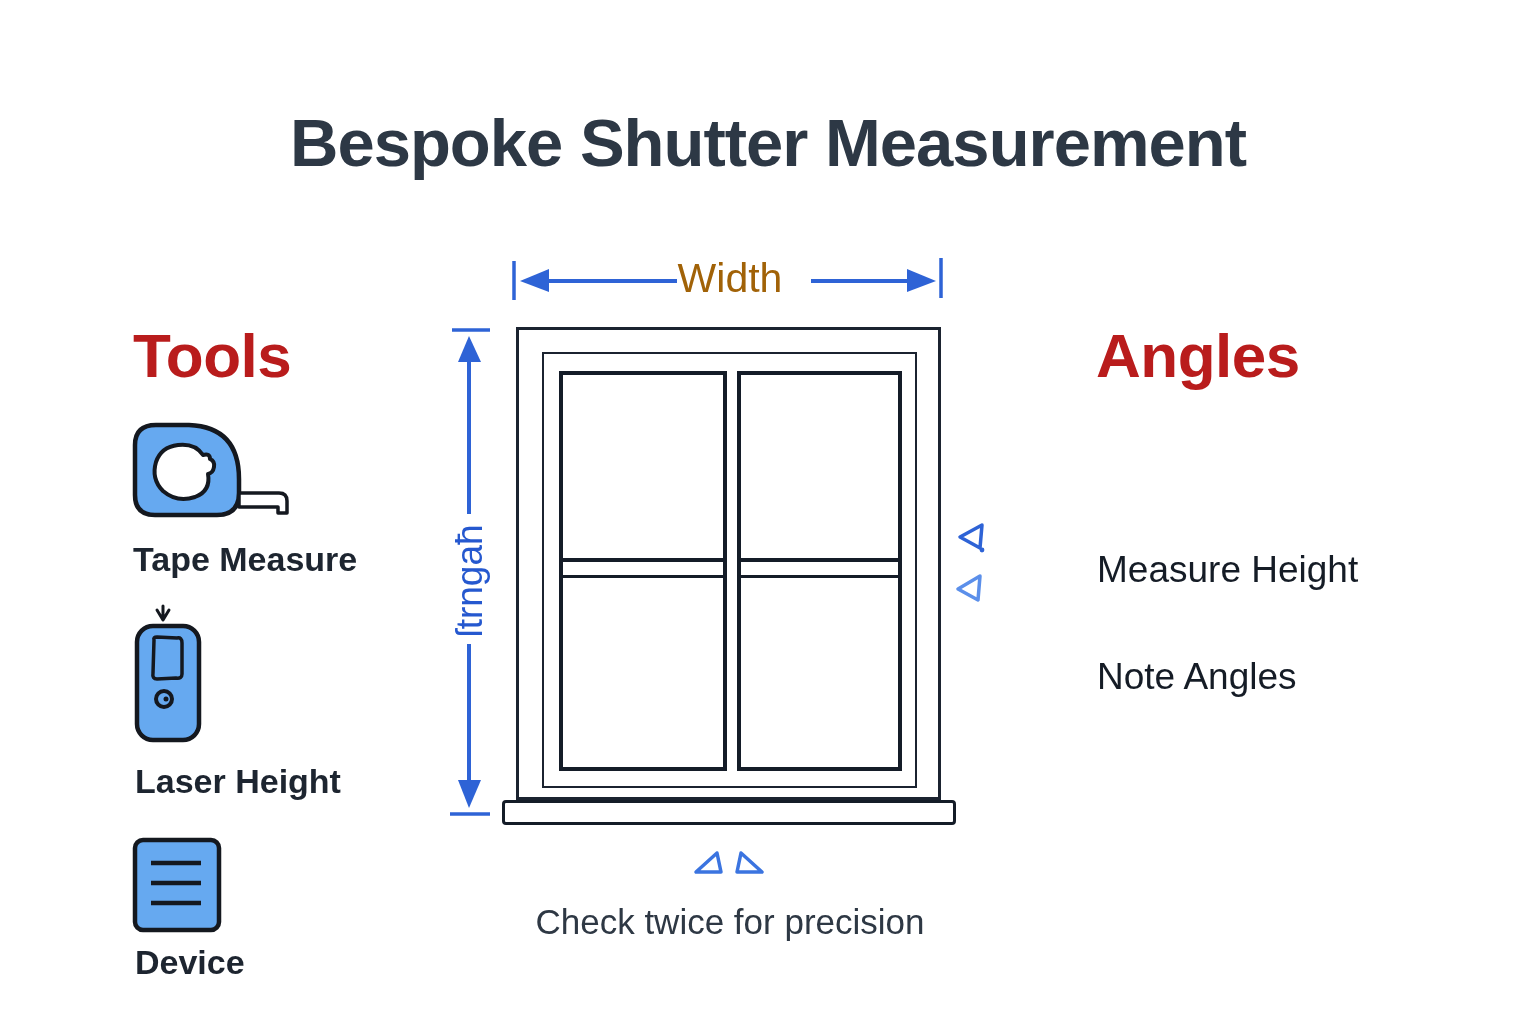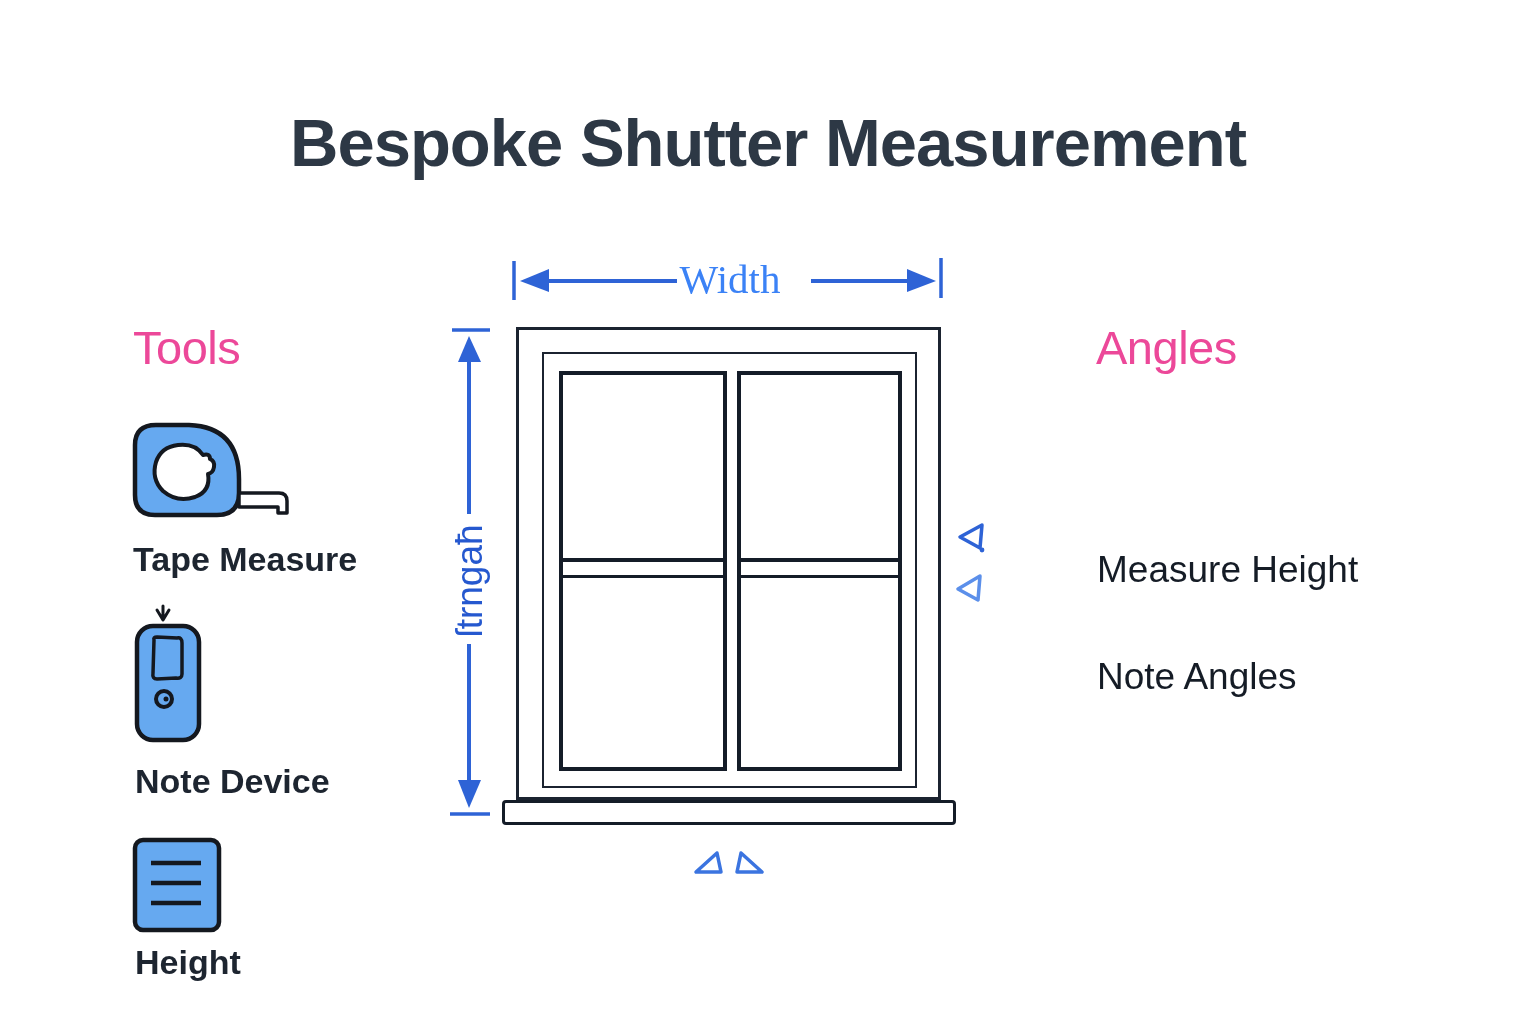--- a/index.html
+++ b/index.html
@@ -6,33 +6,33 @@
   .canvas{
     position:relative;width:1536px;height:1024px;background:#ffffff;overflow:hidden;
     font-family:"Liberation Sans","DejaVu Sans",sans-serif;color:#222b36;
   }
   
   .page-title{
     position:absolute;left:0;top:104px;width:1536px;text-align:center;
     font-size:67px;font-weight:700;letter-spacing:-1px;color:#2d3845;
   }
   .col-heading{
-    position:absolute;font-size:47px;font-weight:400;color:#ec4899;letter-spacing:-0.5px;
+    position:absolute;font-size:62px;font-weight:700;color:#b91c1c;letter-spacing:-0.5px;
   }
   .tools-heading{left:133px;top:320px;}
   .steps-heading{left:1096px;top:320px;}
   .tool-label{position:absolute;font-size:34px;font-weight:700;color:#1d2530;}
   .step-label{position:absolute;font-size:37px;font-weight:400;color:#151c26;}
   .caption{
     position:absolute;left:440px;top:902px;width:580px;text-align:center;
     font-size:35px;color:#2e3844;
   }
   .width-label{
     position:absolute;left:655px;top:255px;width:150px;text-align:center;
-    font-size:41px;font-weight:500;color:#3b82f6;font-family:Liberation Serif, serif;
+    font-size:41px;font-weight:500;color:#a16207;
   }
   .height-label-wrap{
     position:absolute;left:408px;top:515px;width:124px;height:132px;
     display:flex;align-items:center;justify-content:center;pointer-events:none;
   }
   .height-label{
     transform:rotate(-90deg);white-space:nowrap;
     font-size:37px;font-weight:500;color:#2558cf;
   }
   
@@ -73,29 +73,29 @@
 
   <div class="abs" style="left:133px;top:604px;">
     <svg width="72" height="142" viewBox="0 0 72 142">
       <path d="M30,2 V14 M30,16 L24,6 M30,16 L36,6" fill="none" stroke="#14181f" stroke-width="3" stroke-linecap="round"></path>
       <rect x="4" y="22" width="62" height="114" rx="16" fill="#66a9f0" stroke="#14181f" stroke-width="4.5"></rect>
       <path d="M21,36 Q20,33 24,33 L44,34 Q49,33 49,39 V70 Q49,75 43,74 L24,75 Q19,75 20,69 Z" fill="#66a9f0" stroke="#14181f" stroke-width="3.5" stroke-linejoin="round"></path>
       <circle cx="31" cy="95" r="8" fill="#66a9f0" stroke="#14181f" stroke-width="4"></circle>
       <circle cx="33" cy="95" r="2.5" fill="#14181f"></circle>
     </svg>
   </div>
-  <div class="tool-label" style="left:135px;top:762px;">Note Device</div>
+  <div class="tool-label" style="left:135px;top:762px;">Laser Height</div>
 
   <div class="abs" style="left:131px;top:836px;">
     <svg width="92" height="98" viewBox="0 0 92 98">
       <rect x="4" y="4" width="84" height="90" rx="8" fill="#66a9f0" stroke="#14181f" stroke-width="4.5"></rect>
       <path d="M20,27 H70 M20,47 H70 M20,67 H70" fill="none" stroke="#14181f" stroke-width="4.5"></path>
     </svg>
   </div>
-  <div class="tool-label" style="left:135px;top:943px;">Height</div>
+  <div class="tool-label" style="left:135px;top:943px;">Device</div>
 
   <div class="abs" style="left:505px;top:252px;">
     <svg width="445" height="56" viewBox="0 0 445 56">
       <line x1="9" y1="9" x2="9" y2="48" stroke="#2e63d6" stroke-width="3.5"></line>
       <line x1="436" y1="6" x2="436" y2="46" stroke="#2e63d6" stroke-width="3.5"></line>
       <line x1="172" y1="29" x2="24" y2="29" stroke="#2e63d6" stroke-width="4"></line>
       <path d="M44,17 L15,29 L44,40 Z" fill="#2e63d6"></path>
       <line x1="306" y1="29" x2="422" y2="29" stroke="#2e63d6" stroke-width="4"></line>
       <path d="M402,17 L431,29 L402,40 Z" fill="#2e63d6"></path>
     </svg>
@@ -136,18 +136,19 @@
     </svg>
   </div>
 
   <div class="abs" style="left:693px;top:849px;">
     <svg width="74" height="28" viewBox="0 0 74 28">
       <path d="M24,4 L3,23 L28,23 Z" fill="none" stroke="#3b74e0" stroke-width="3.5" stroke-linejoin="round"></path>
       <path d="M48,4 L69,23 L44,23 Z" fill="none" stroke="#3b74e0" stroke-width="3.5" stroke-linejoin="round"></path>
     </svg>
   </div>
 
+  <div class="caption">Check twice for precision</div>
 
   <div class="col-heading steps-heading">Angles</div>
   <div class="step-label" style="left:1097px;top:549px;">Measure Height</div>
   <div class="step-label" style="left:1097px;top:656px;">Note Angles</div>
 
 </div>
 
 </body></html>

